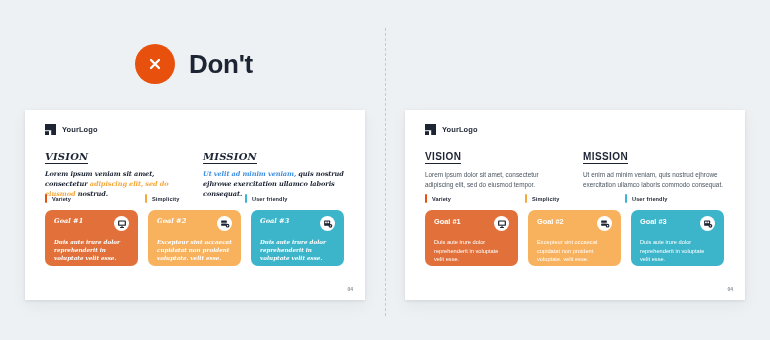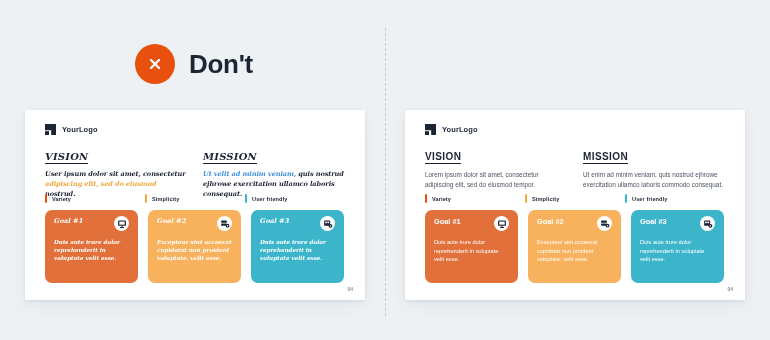--- a/index.html
+++ b/index.html
@@ -173,21 +173,21 @@
   .goals {
     position: absolute;
     left: 20px;
     top: 100px;
     width: 300px;
     display: flex;
     gap: 10px;
   }
   .goal {
     width: 93px;
-    height: 73px;
+    height: 56px;
     border-radius: 7px;
     padding: 8px 9px 0 9px;
     box-sizing: border-box;
     position: relative;
   }
   .goal-top {
     display: flex;
     align-items: flex-start;
     justify-content: space-between;
     height: 18px;
@@ -267,21 +267,21 @@
             <rect x="0" y="7.2" width="4" height="3.8" fill="#1d2433"></rect>
           </svg>
         </span>
         <span class="logo-text">YourLogo</span>
       </div>
 
       <div class="cols">
         <div class="col">
           <div class="col-head">VISION</div>
           <div class="col-body">
-            <span class="accent-dark">User ipsum dolor sit amet, consectetur </span><span class="accent-orange">adipiscing elit, sed do eiusmod </span><span class="accent-dark">nostrud.</span>
+            <span class="accent-dark">Lorem ipsum veniam sit amet, consectetur </span><span class="accent-orange">adipiscing elit, sed do eiusmod </span><span class="accent-dark">nostrud.</span>
           </div>
         </div>
         <div class="col">
           <div class="col-head">MISSION</div>
           <div class="col-body">
             <span class="accent-blue">Ut velit ad minim veniam, </span><span class="accent-dark">quis nostrud ejhrowe exercitation ullamco laboris consequat.</span>
           </div>
         </div>
       </div>
 

